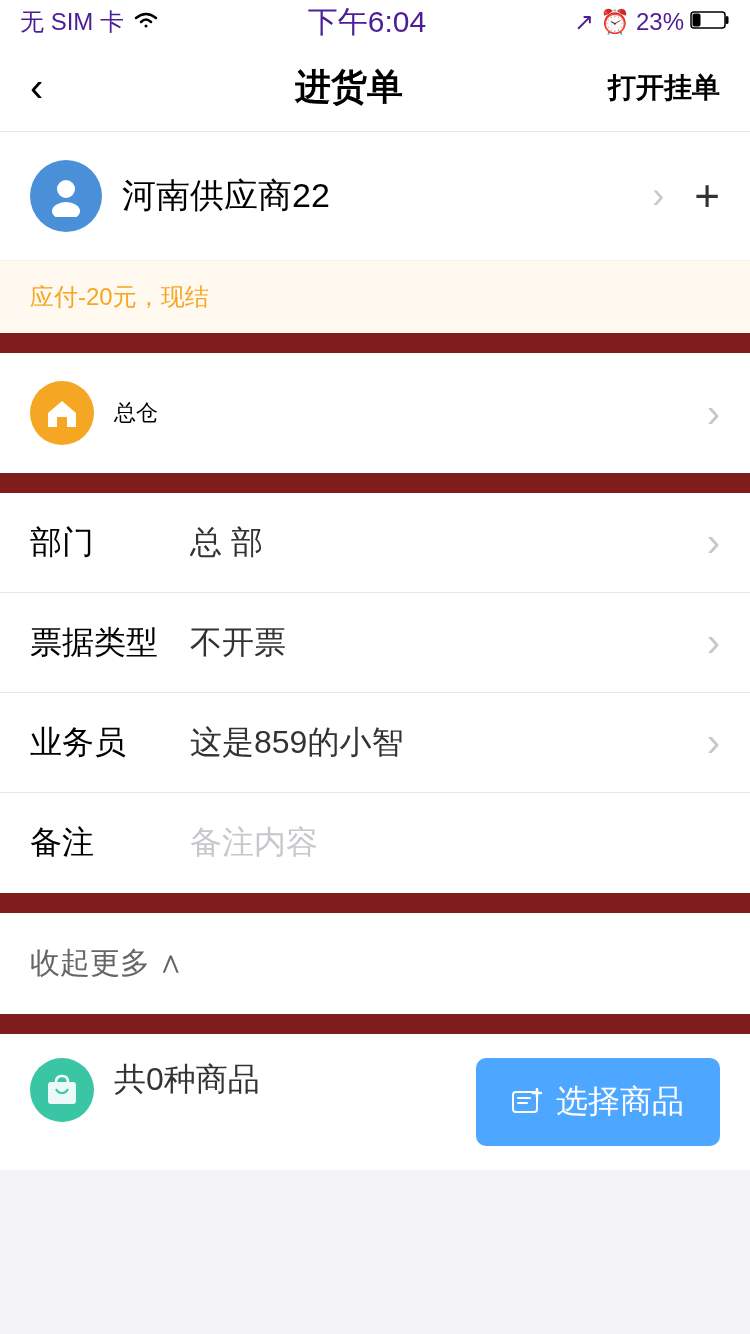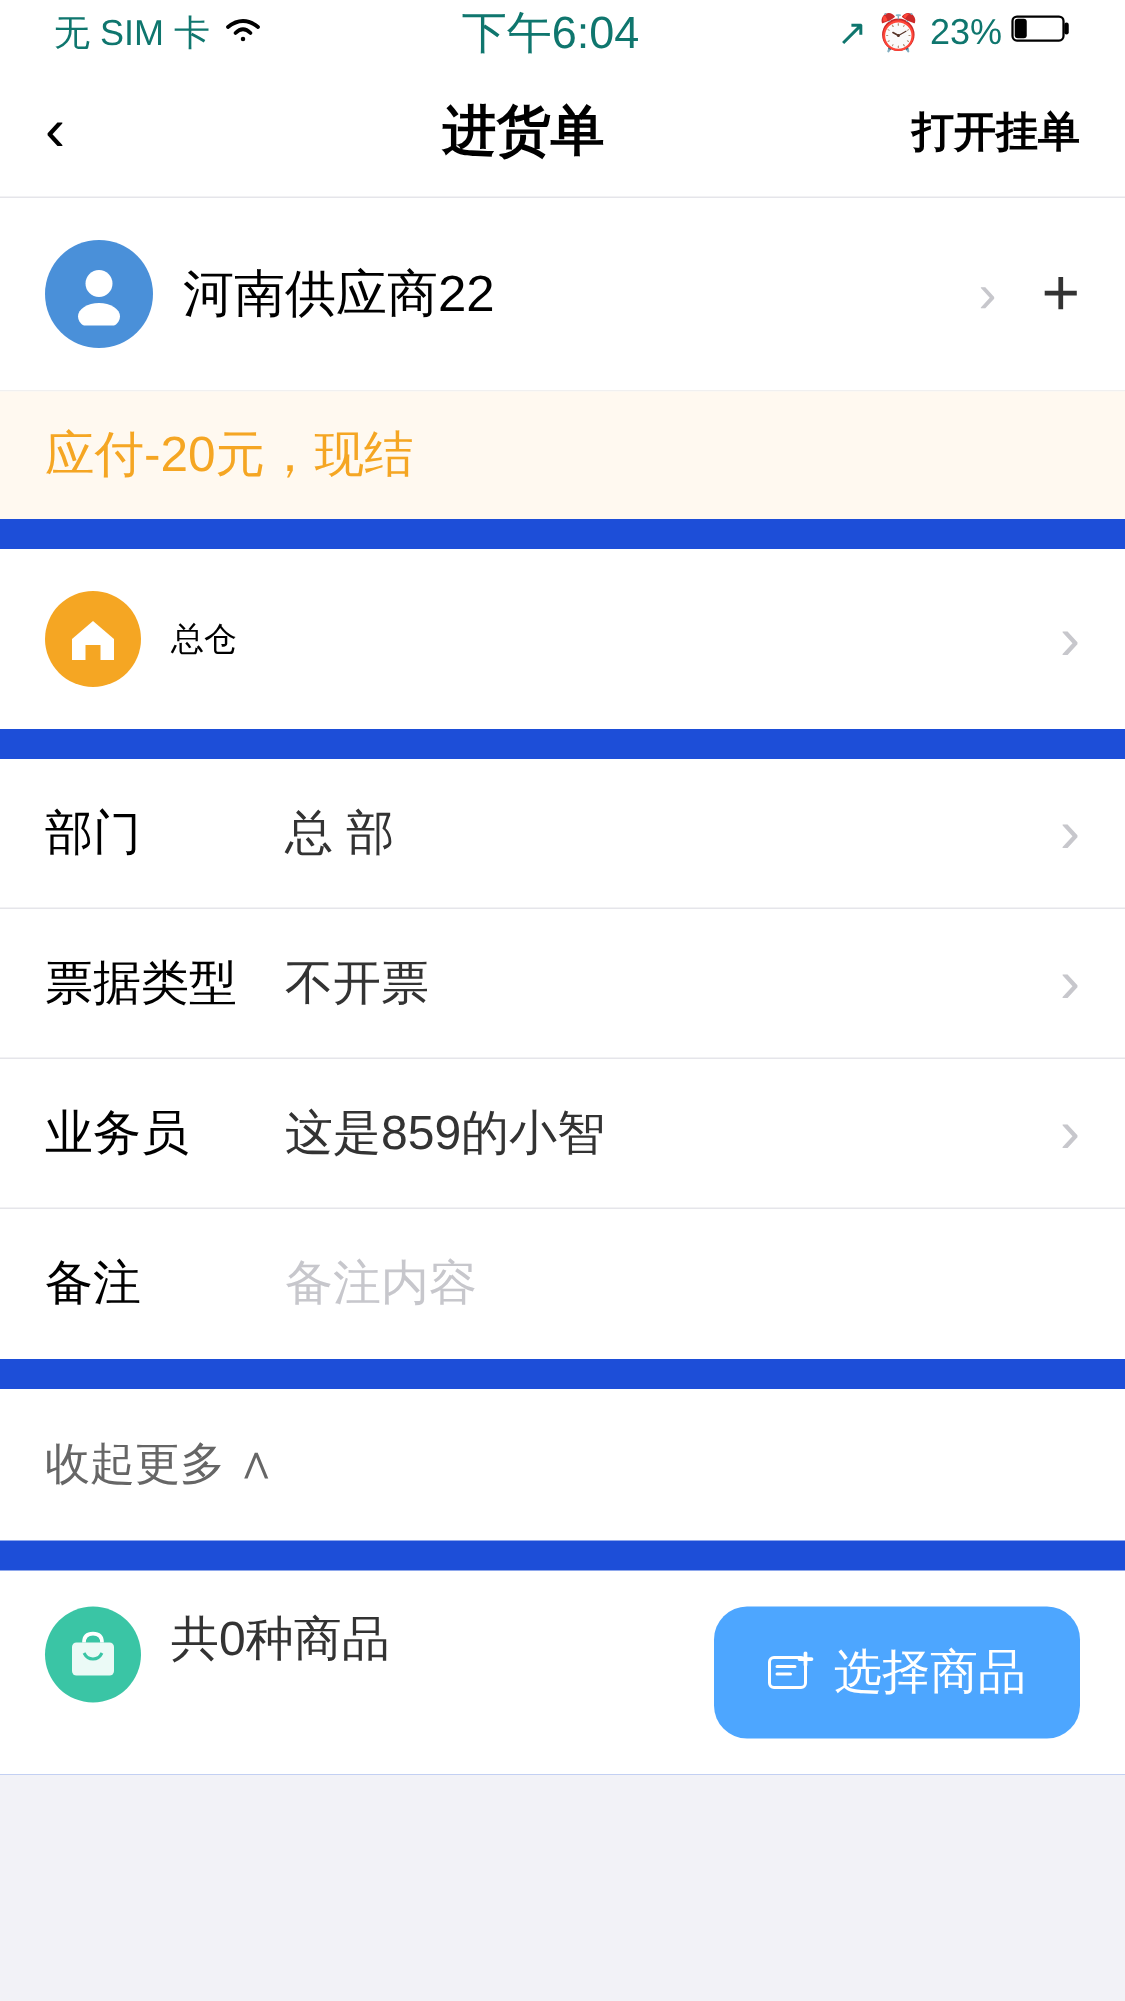--- a/index.html
+++ b/index.html
@@ -13,23 +13,23 @@
       font-size: 32px;
     }
 
     
     .status-bar {
       background: #fff;
       height: 44px;
       display: flex;
       align-items: center;
       justify-content: space-between;
-      padding: 0 36px;
+      padding: 0 20px;
       font-size: 24px;
-      color: #0f766e;
+      color: #4c1d95;
     }
     .status-left { display: flex; align-items: center; gap: 8px; }
     .status-center { font-size: 30px; font-weight: 500; }
     .status-right { display: flex; align-items: center; gap: 6px; font-size: 24px; }
 
     
     .nav-bar {
       background: #fff;
       height: 88px;
       display: flex;
@@ -51,21 +51,21 @@
     }
     .nav-action {
       font-size: 28px;
       color: #000;
       cursor: pointer;
       font-weight: bold;
     }
 
     
     .content {
-      background: #1d4ed8;
+      background: #7f1d1d;
     }
 
     
     .card {
       background: #fff;
       margin-bottom: 20px;
     }
 
     
     .supplier-row {
@@ -102,21 +102,21 @@
     .supplier-add {
       font-size: 44px;
       color: #333;
       font-weight: 300;
     }
 
     
     .notice-banner {
       background: #fff9f0;
       padding: 20px 30px;
-      font-size: 33px;
+      font-size: 24px;
       color: #f5a623;
     }
 
     
     .warehouse-row {
       display: flex;
       align-items: center;
       padding: 28px 30px;
     }
     .warehouse-icon {
@@ -204,21 +204,21 @@
     }
     .product-count {
       flex: 1;
       font-size: 32px;
       color: #333;
     }
     .select-btn {
       background: #4da6ff;
       color: #fff;
       border: none;
-      border-radius: 22px;
+      border-radius: 10px;
       padding: 22px 36px;
       font-size: 32px;
       display: flex;
       align-items: center;
       gap: 12px;
       cursor: pointer;
     }
 
     .chevron-right::after {
       content: '›';

